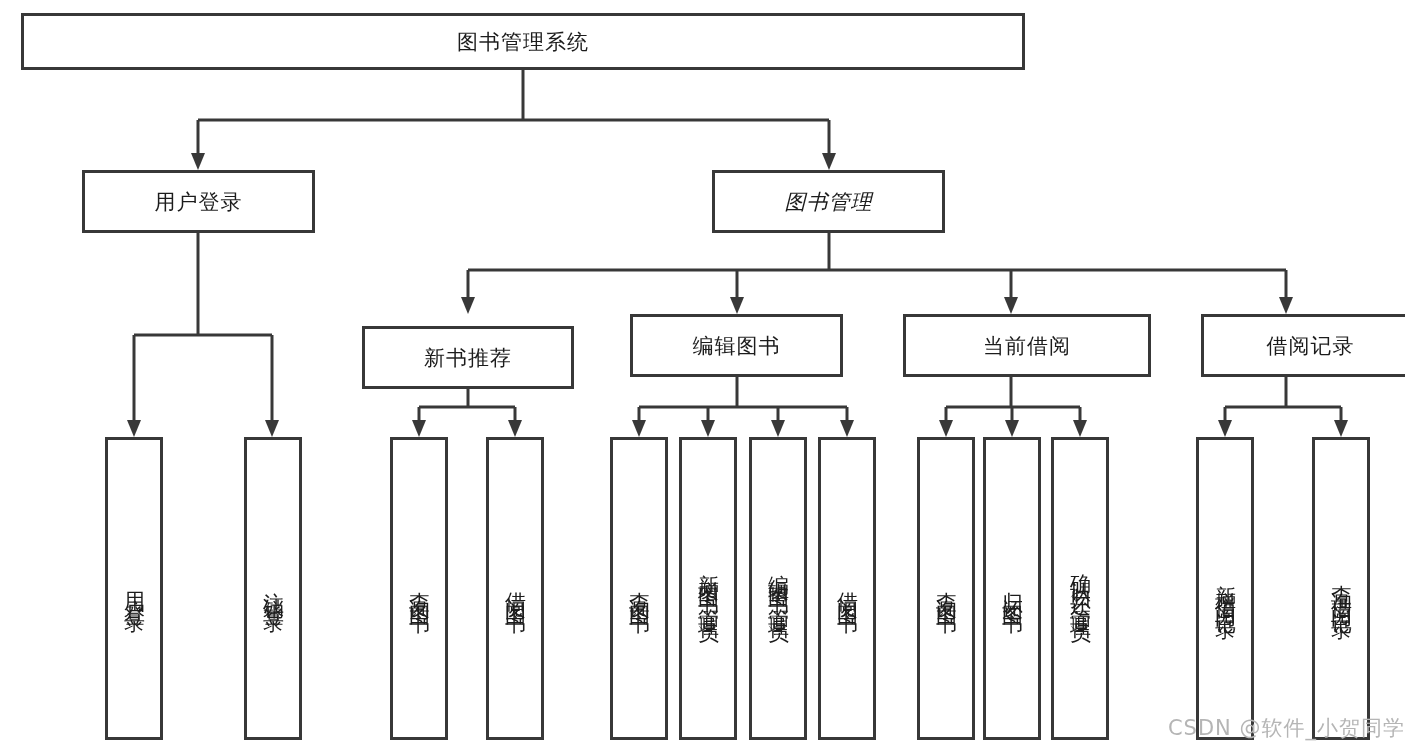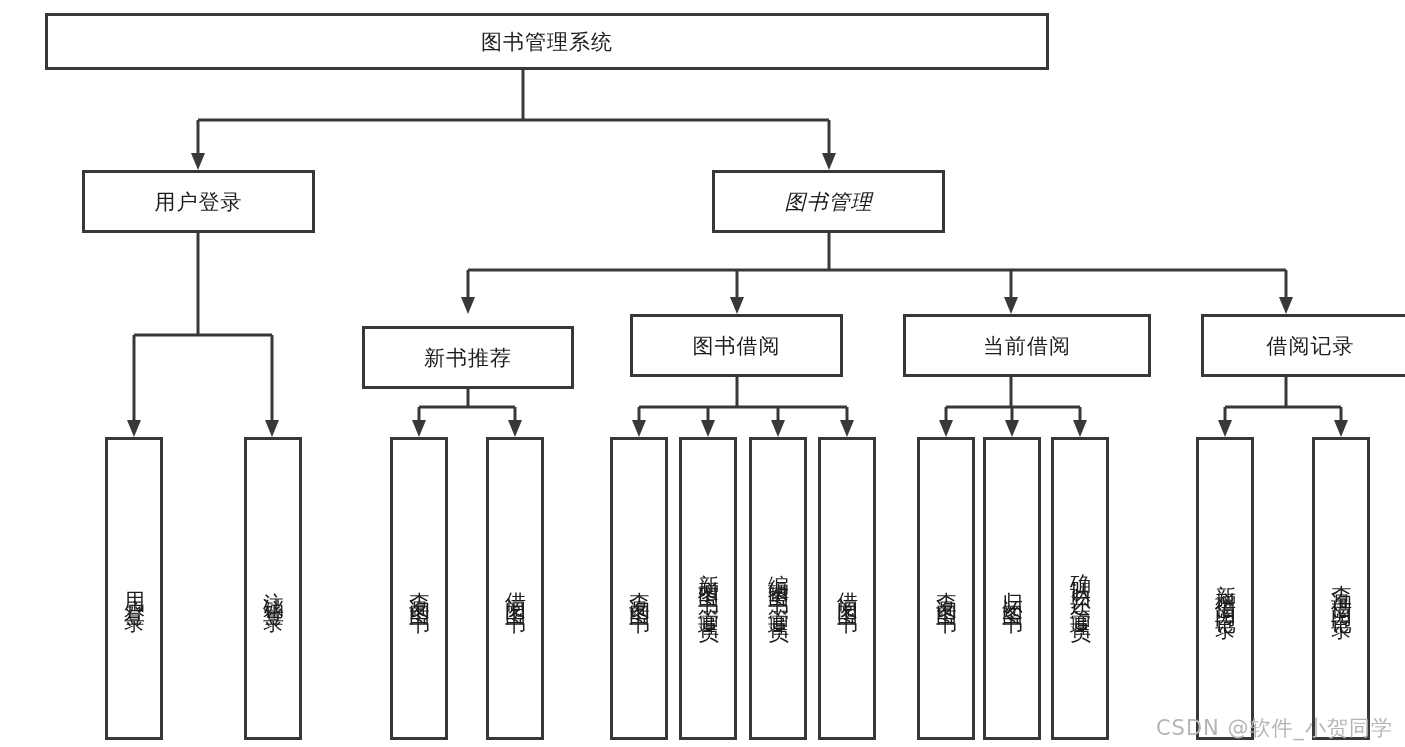--- a/index.html
+++ b/index.html
@@ -43,39 +43,39 @@
     border:3px solid var(--line);
     display:flex;
     align-items:center;
     justify-content:center;
     color:var(--text);
     font-size:21px;
     letter-spacing:1px;
     white-space:nowrap;
   }
   .root-box{
-    left:21px;top:13px;width:1004px;height:57px;margin-left:24px;
+    left:21px;top:13px;width:1004px;height:57px;
   }
   .h-box{
     height:63px;
   }
   .leaf{
     top:437px;
     width:58px;
     height:303px;
     writing-mode:vertical-rl;
     text-orientation:mixed;
     letter-spacing:7px;
     line-height:1;
     white-space:normal;
     font-size:21px;
   }
   .watermark{
     position:absolute;
-    right:12px;
+    right:0;
     bottom:5px;
     font-size:21px;
     color:var(--watermark);
     letter-spacing:1px;
     z-index:10;
     margin-top:48px;
   }
 </style>
 </head>
 <body>
@@ -157,21 +157,21 @@
       <polygon points="1341,437 1334,420 1348,420"></polygon>
     </g>
   </svg>
 
   <div class="box root-box">图书管理系统</div>
 
   <div class="box h-box" style="left:82px;top:170px;width:233px;">用户登录</div>
   <div class="box h-box" style="left:712px;top:170px;width:233px;font-style:italic;">图书管理</div>
 
   <div class="box h-box" style="left:362px;top:326px;width:212px;">新书推荐</div>
-  <div class="box h-box" style="left:630px;top:314px;width:213px;">图书借阅</div>
+  <div class="box h-box" style="left:630px;top:314px;width:213px;">编辑图书</div>
   <div class="box h-box" style="left:903px;top:314px;width:248px;">当前借阅</div>
   <div class="box h-box" style="left:1177px;top:314px;width:219px;margin-left:24px;">借阅记录</div>
 
   <div class="box leaf" style="left:105px;">用户登录</div>
   <div class="box leaf" style="left:244px;">注销登录</div>
 
   <div class="box leaf" style="left:390px;">查询图书</div>
   <div class="box leaf" style="left:486px;">借阅图书</div>
 
   <div class="box leaf" style="left:610px;">查询图书</div>

